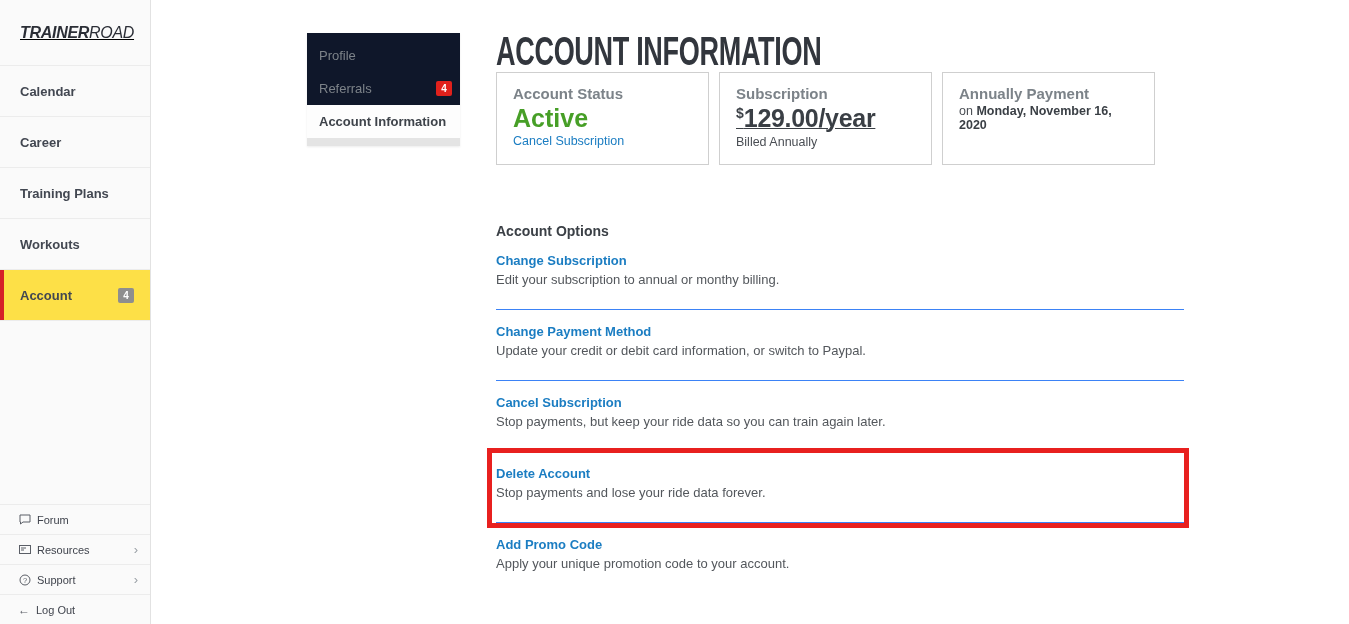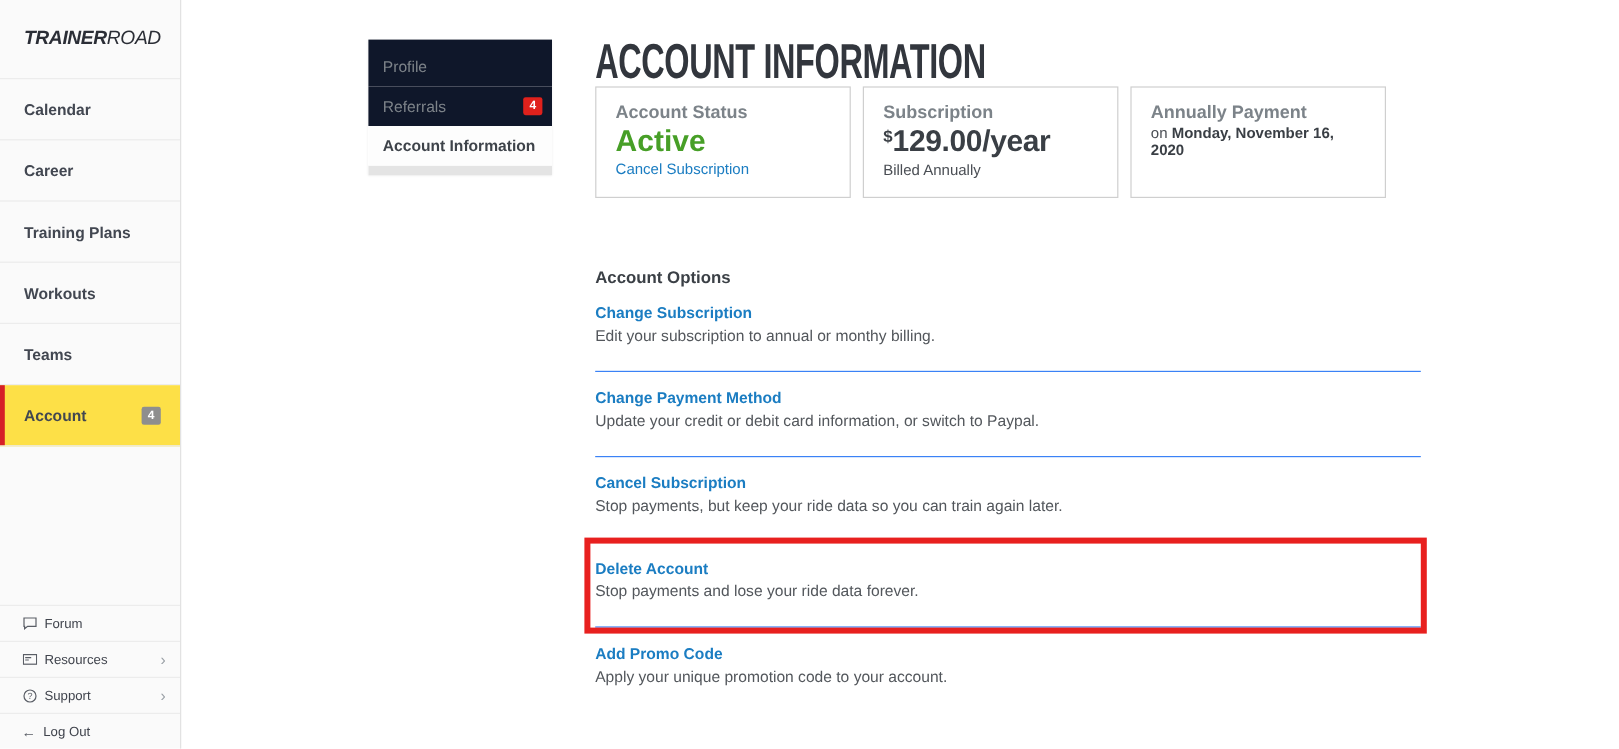--- a/index.html
+++ b/index.html
@@ -3,21 +3,21 @@
 <meta charset="utf-8">
 <style>
   * { margin:0; padding:0; box-sizing:border-box; }
   html,body { width:1349px; height:624px; background:#ffffff;
     font-family:"Liberation Sans", sans-serif; overflow:hidden; position:relative; }
 
   
   .sidebar { position:absolute; left:0; top:0; width:151px; height:624px;
     background:#fafafa; border-right:1px solid #e2e2e2; }
   .logo-row { height:66px; border-bottom:1px solid #ececec; display:flex;
-    align-items:center; padding-left:20px; }
+    align-items:center; padding-left:20px;text-decoration:underline; }
   .logo { font-style:italic; font-size:16px; color:#2b2e36; letter-spacing:-0.3px; white-space:nowrap; }
   .logo b { font-weight:800; }
   .logo span.light { font-weight:400; }
   .nav-item { position:relative; height:51px; border-bottom:1px solid #ececec;
     display:flex; align-items:center; padding-left:20px; cursor:pointer;
     font-size:13px; font-weight:bold; color:#424751; }
   .nav-item.active { background:#fde047; }
   .nav-item.active::before { content:""; position:absolute; left:0; top:0;
     width:4px; height:100%; background:#d62027; }
   .badge { display:inline-flex; align-items:center; justify-content:center;
@@ -48,21 +48,21 @@
   h1.page-title span { display:inline-block; transform:scaleX(0.66);
     transform-origin:left center; font-size:41px; font-weight:800;
     letter-spacing:-0.5px; color:#32363d; }
 
   .cards { display:flex; gap:10px; }
   .card { width:213px; height:93px; background:#ffffff; border:1px solid #cfcfcf;
     padding:12px 16px 10px 16px; }
   .card-header { font-size:15px; font-weight:bold; color:#7c8389; }
   .status-value { font-size:25px; font-weight:bold; color:#479f27; margin-top:3px; line-height:1.1; }
   .card-link { font-size:12.5px; color:#1b7dc2; cursor:pointer; margin-top:1px; }
-  .amount-row { margin-top:3px; line-height:1.1; color:#3a3f45; }
+  .amount-row { margin-top:3px; line-height:1.1; color:#3a3f45;text-decoration:underline; }
   .amount-row .cur { font-size:14px; font-weight:bold; vertical-align:top; position:relative; top:1px; }
   .amount-row .amt { font-size:25px; font-weight:bold; letter-spacing:-0.3px; }
   .card-note { font-size:12.5px; color:#4a4e54; margin-top:2px; }
   .card-note b { font-weight:bold; color:#3a3f45; }
 
   .options { margin-top:58px; }
   .options-header { font-size:14px; font-weight:bold; color:#3b4046; }
   .option { padding-top:14px; padding-bottom:22px; border-bottom:1px solid #3b82f6; }
   .option.last { border-bottom:none; }
   .option-link { font-size:13px; font-weight:bold; color:#1b7dc2; cursor:pointer; }
@@ -86,23 +86,20 @@
     <span>Calendar</span>
   </div>
   <div class="nav-item">
     <span>Career</span>
   </div>
   <div class="nav-item">
     <span>Training Plans</span>
   </div>
   <div class="nav-item">
     <span>Workouts</span>
-  </div>
-  <div class="nav-item">
-    <span>Teams</span>
   </div>
   <div class="nav-item active">
     <span>Account</span>
     <span class="badge gray">4</span>
   </div>
 
   <div class="side-footer">
     <div class="foot-item">
       <span class="ficon">
         <svg width="12" height="11" viewBox="0 0 12 11">

